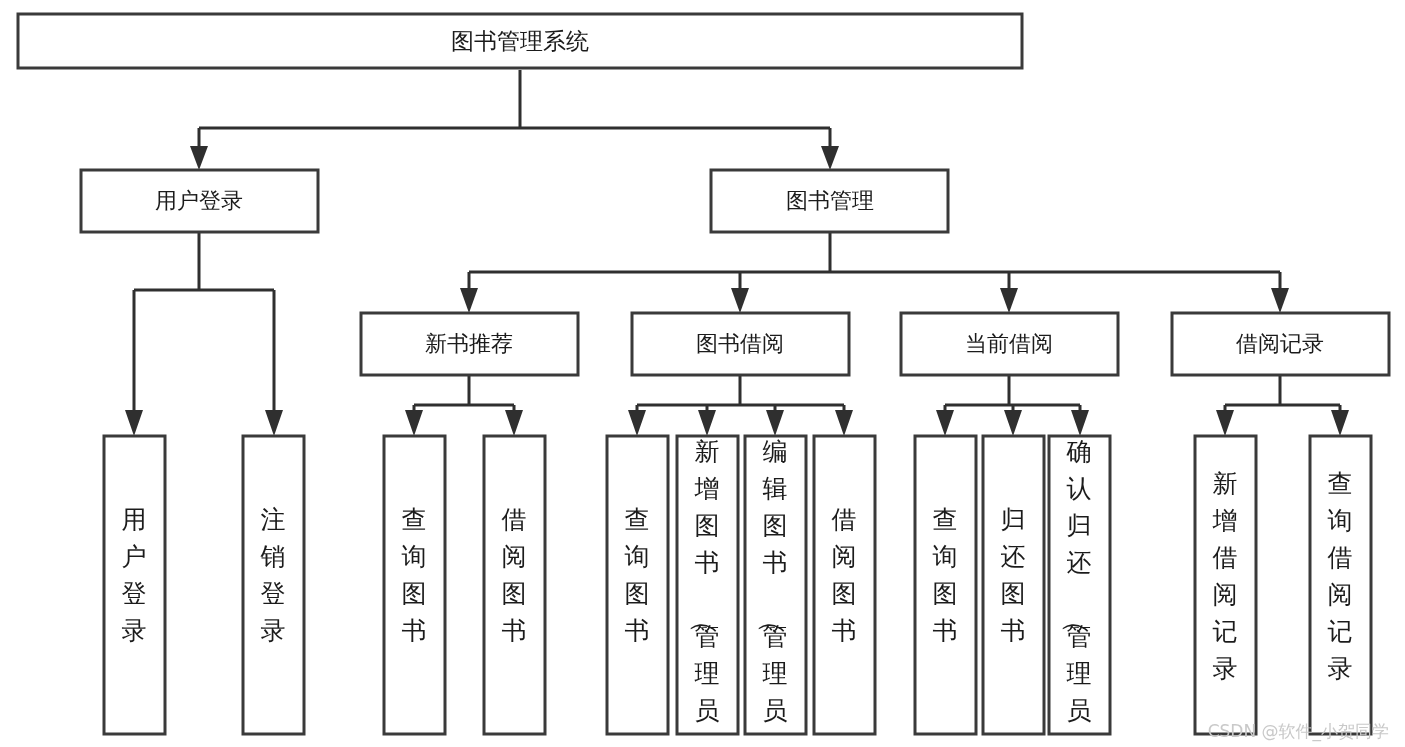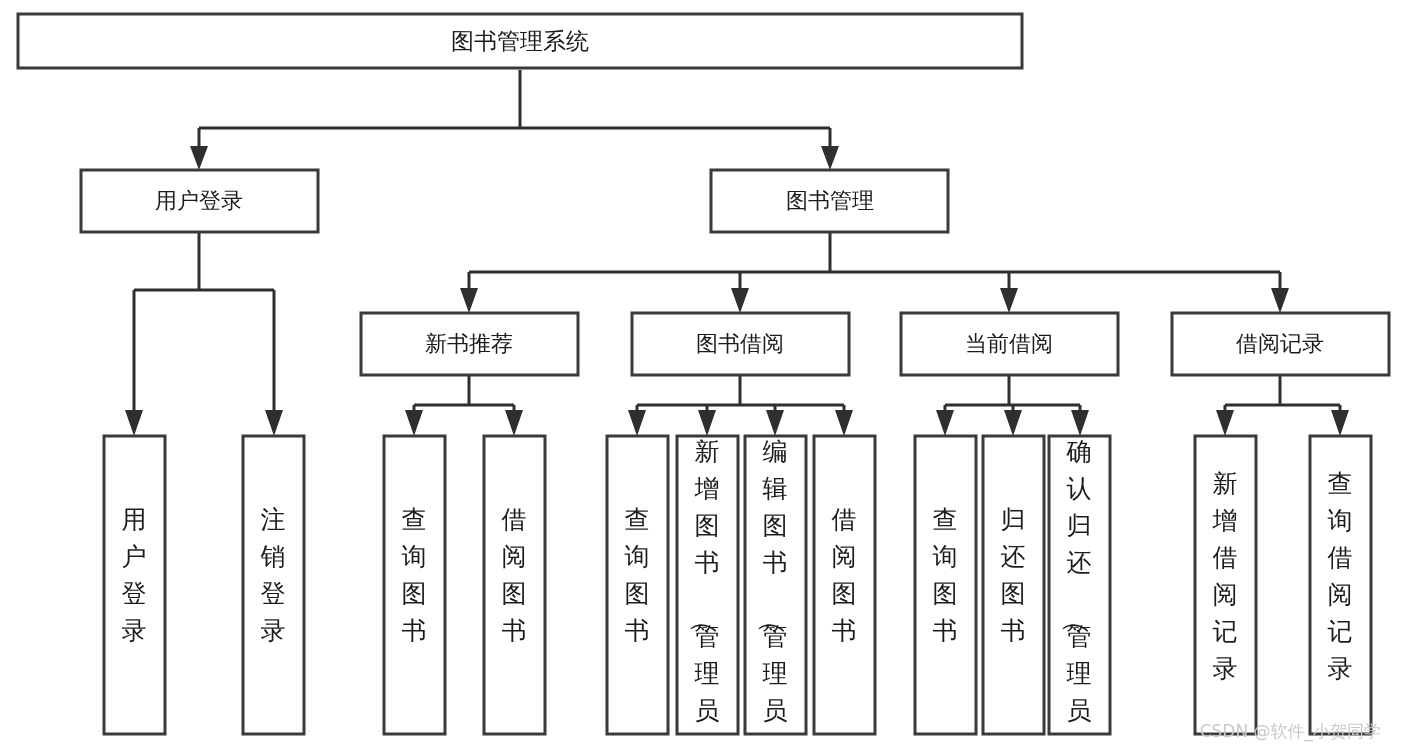--- a/index.html
+++ b/index.html
@@ -45,21 +45,21 @@
     stroke: #2f2f2f;
     stroke-width: 3;
     fill: none;
   }
   .arrow-head {
     fill: #2f2f2f;
     stroke: none;
   }
   .watermark {
     position: absolute;
-    right: 24px;
+    right: 16px;
     bottom: 4px;
     font-family: "DejaVu Sans", "Liberation Sans", sans-serif;
     font-size: 17px;
     color: #c9c9c9;
     white-space: nowrap;
     pointer-events: none;
   }
 </style>
 </head>
 <body>

